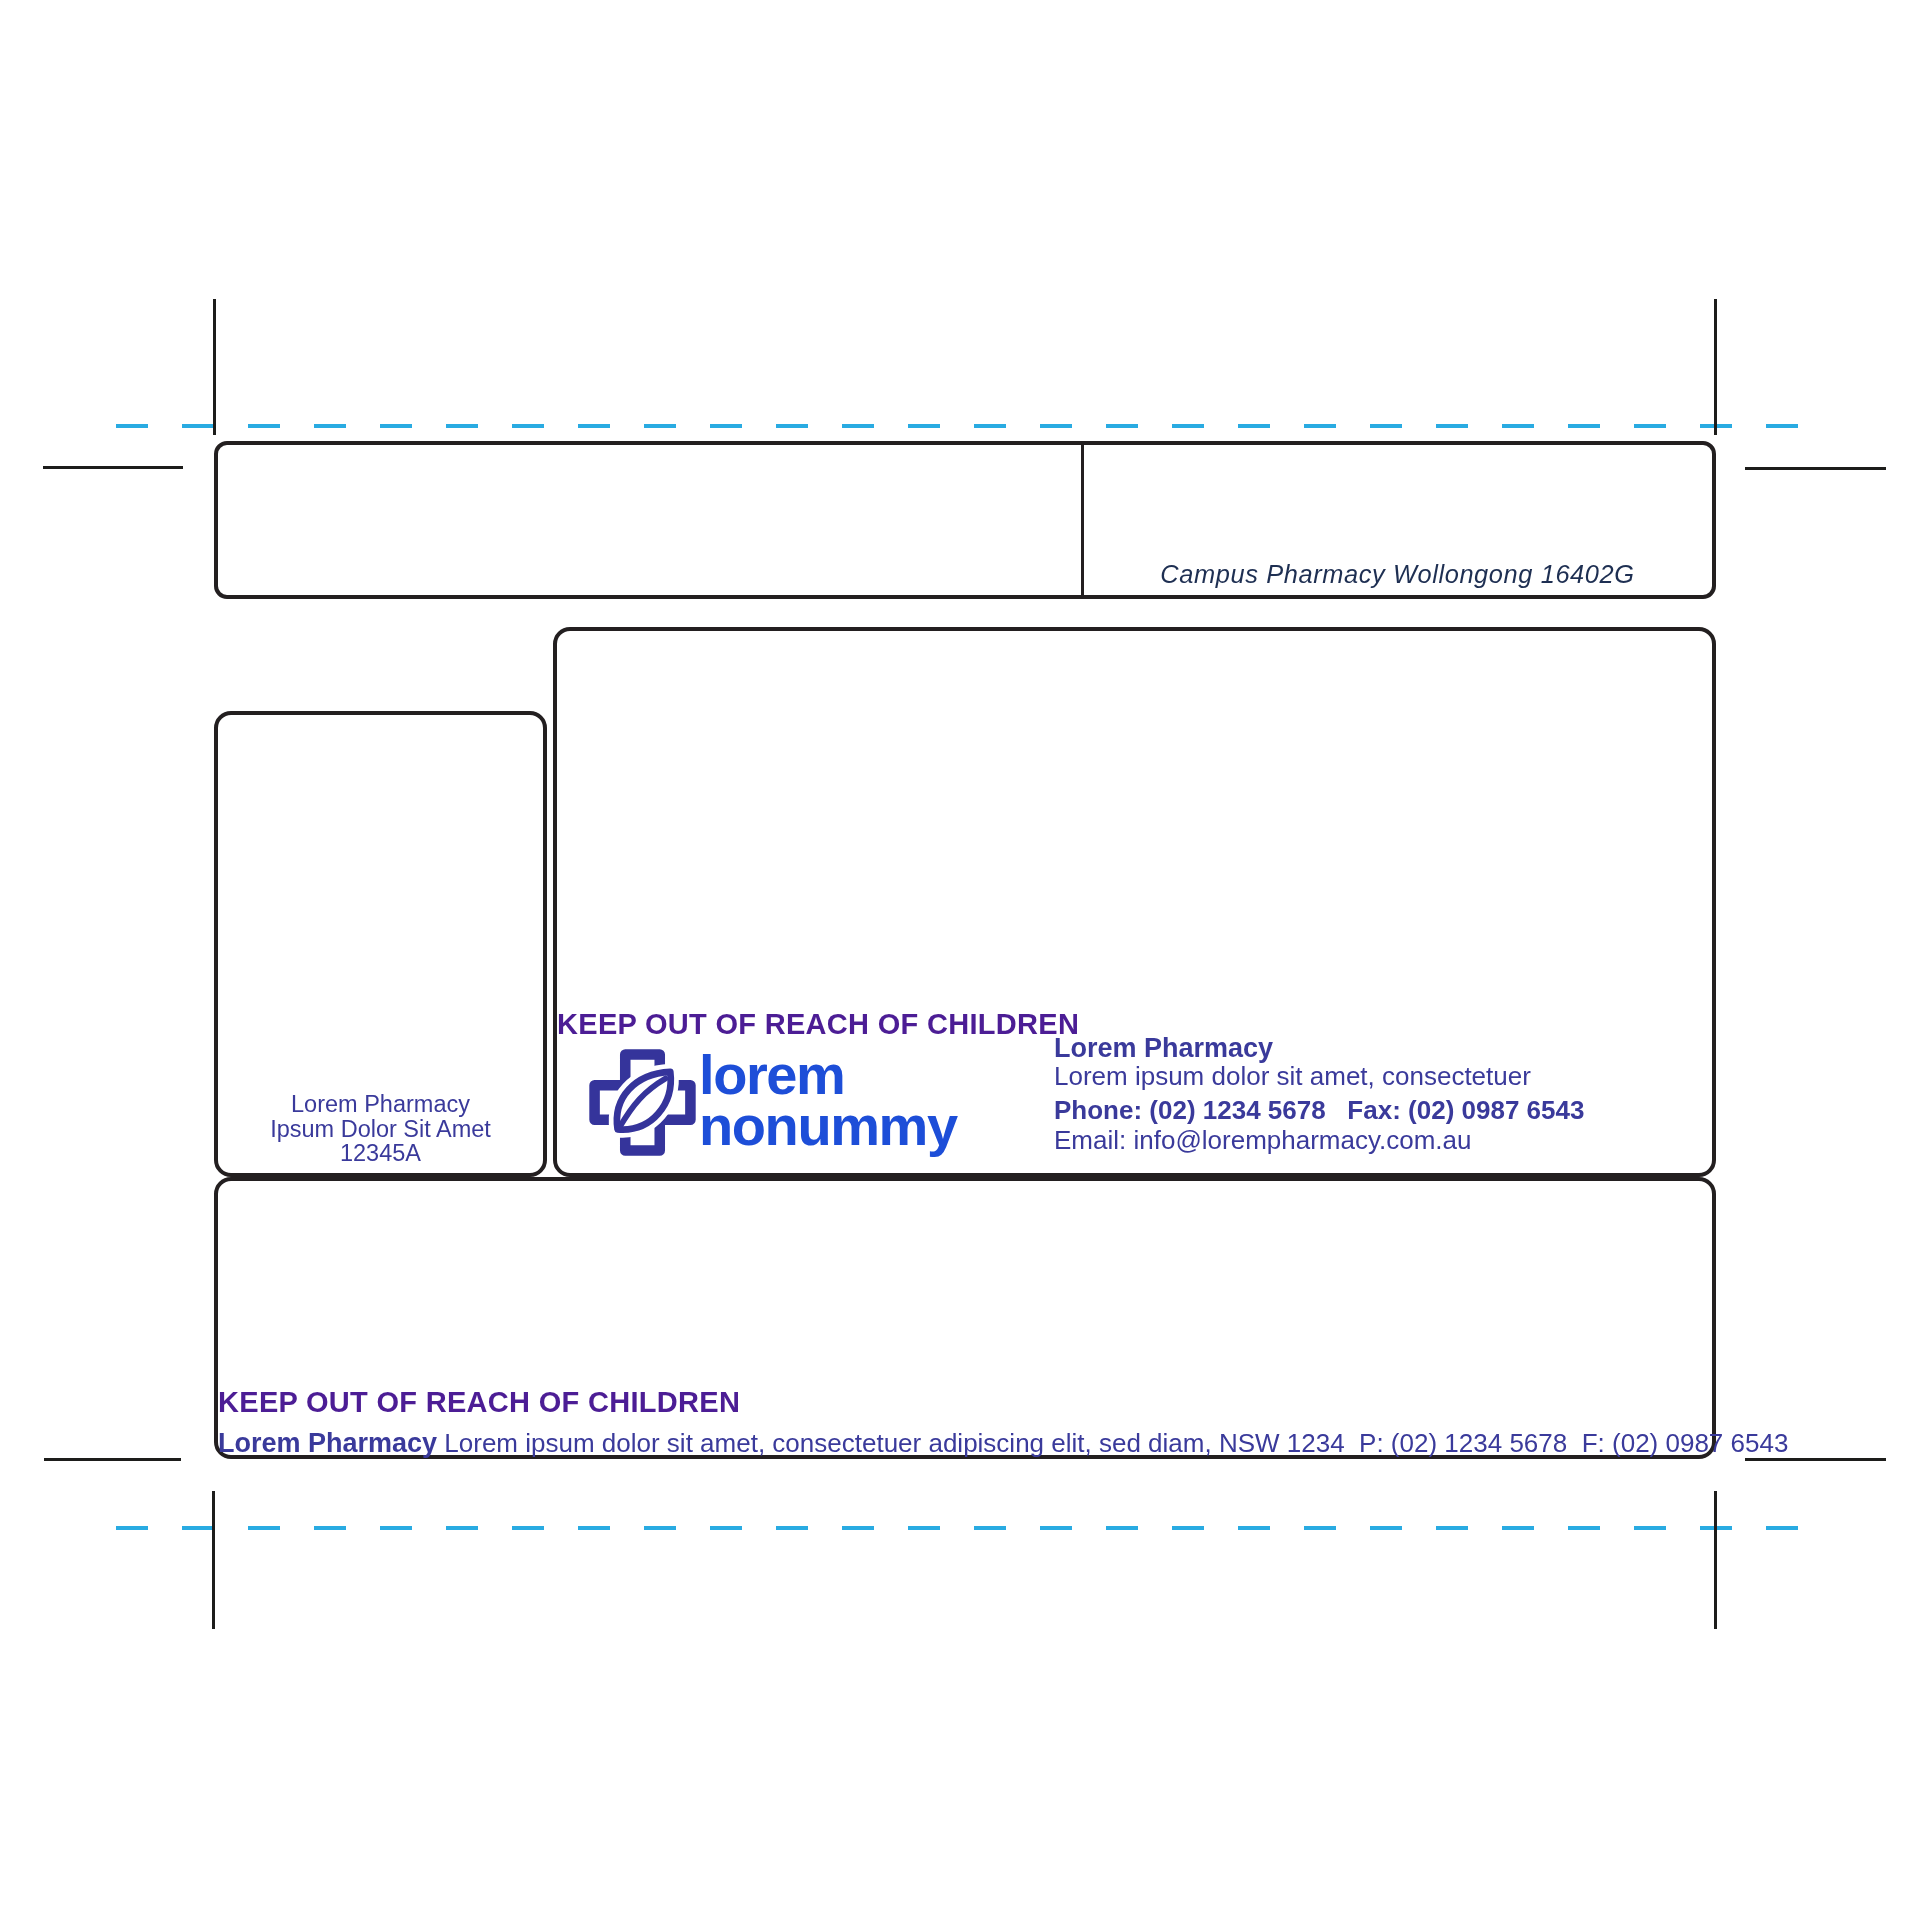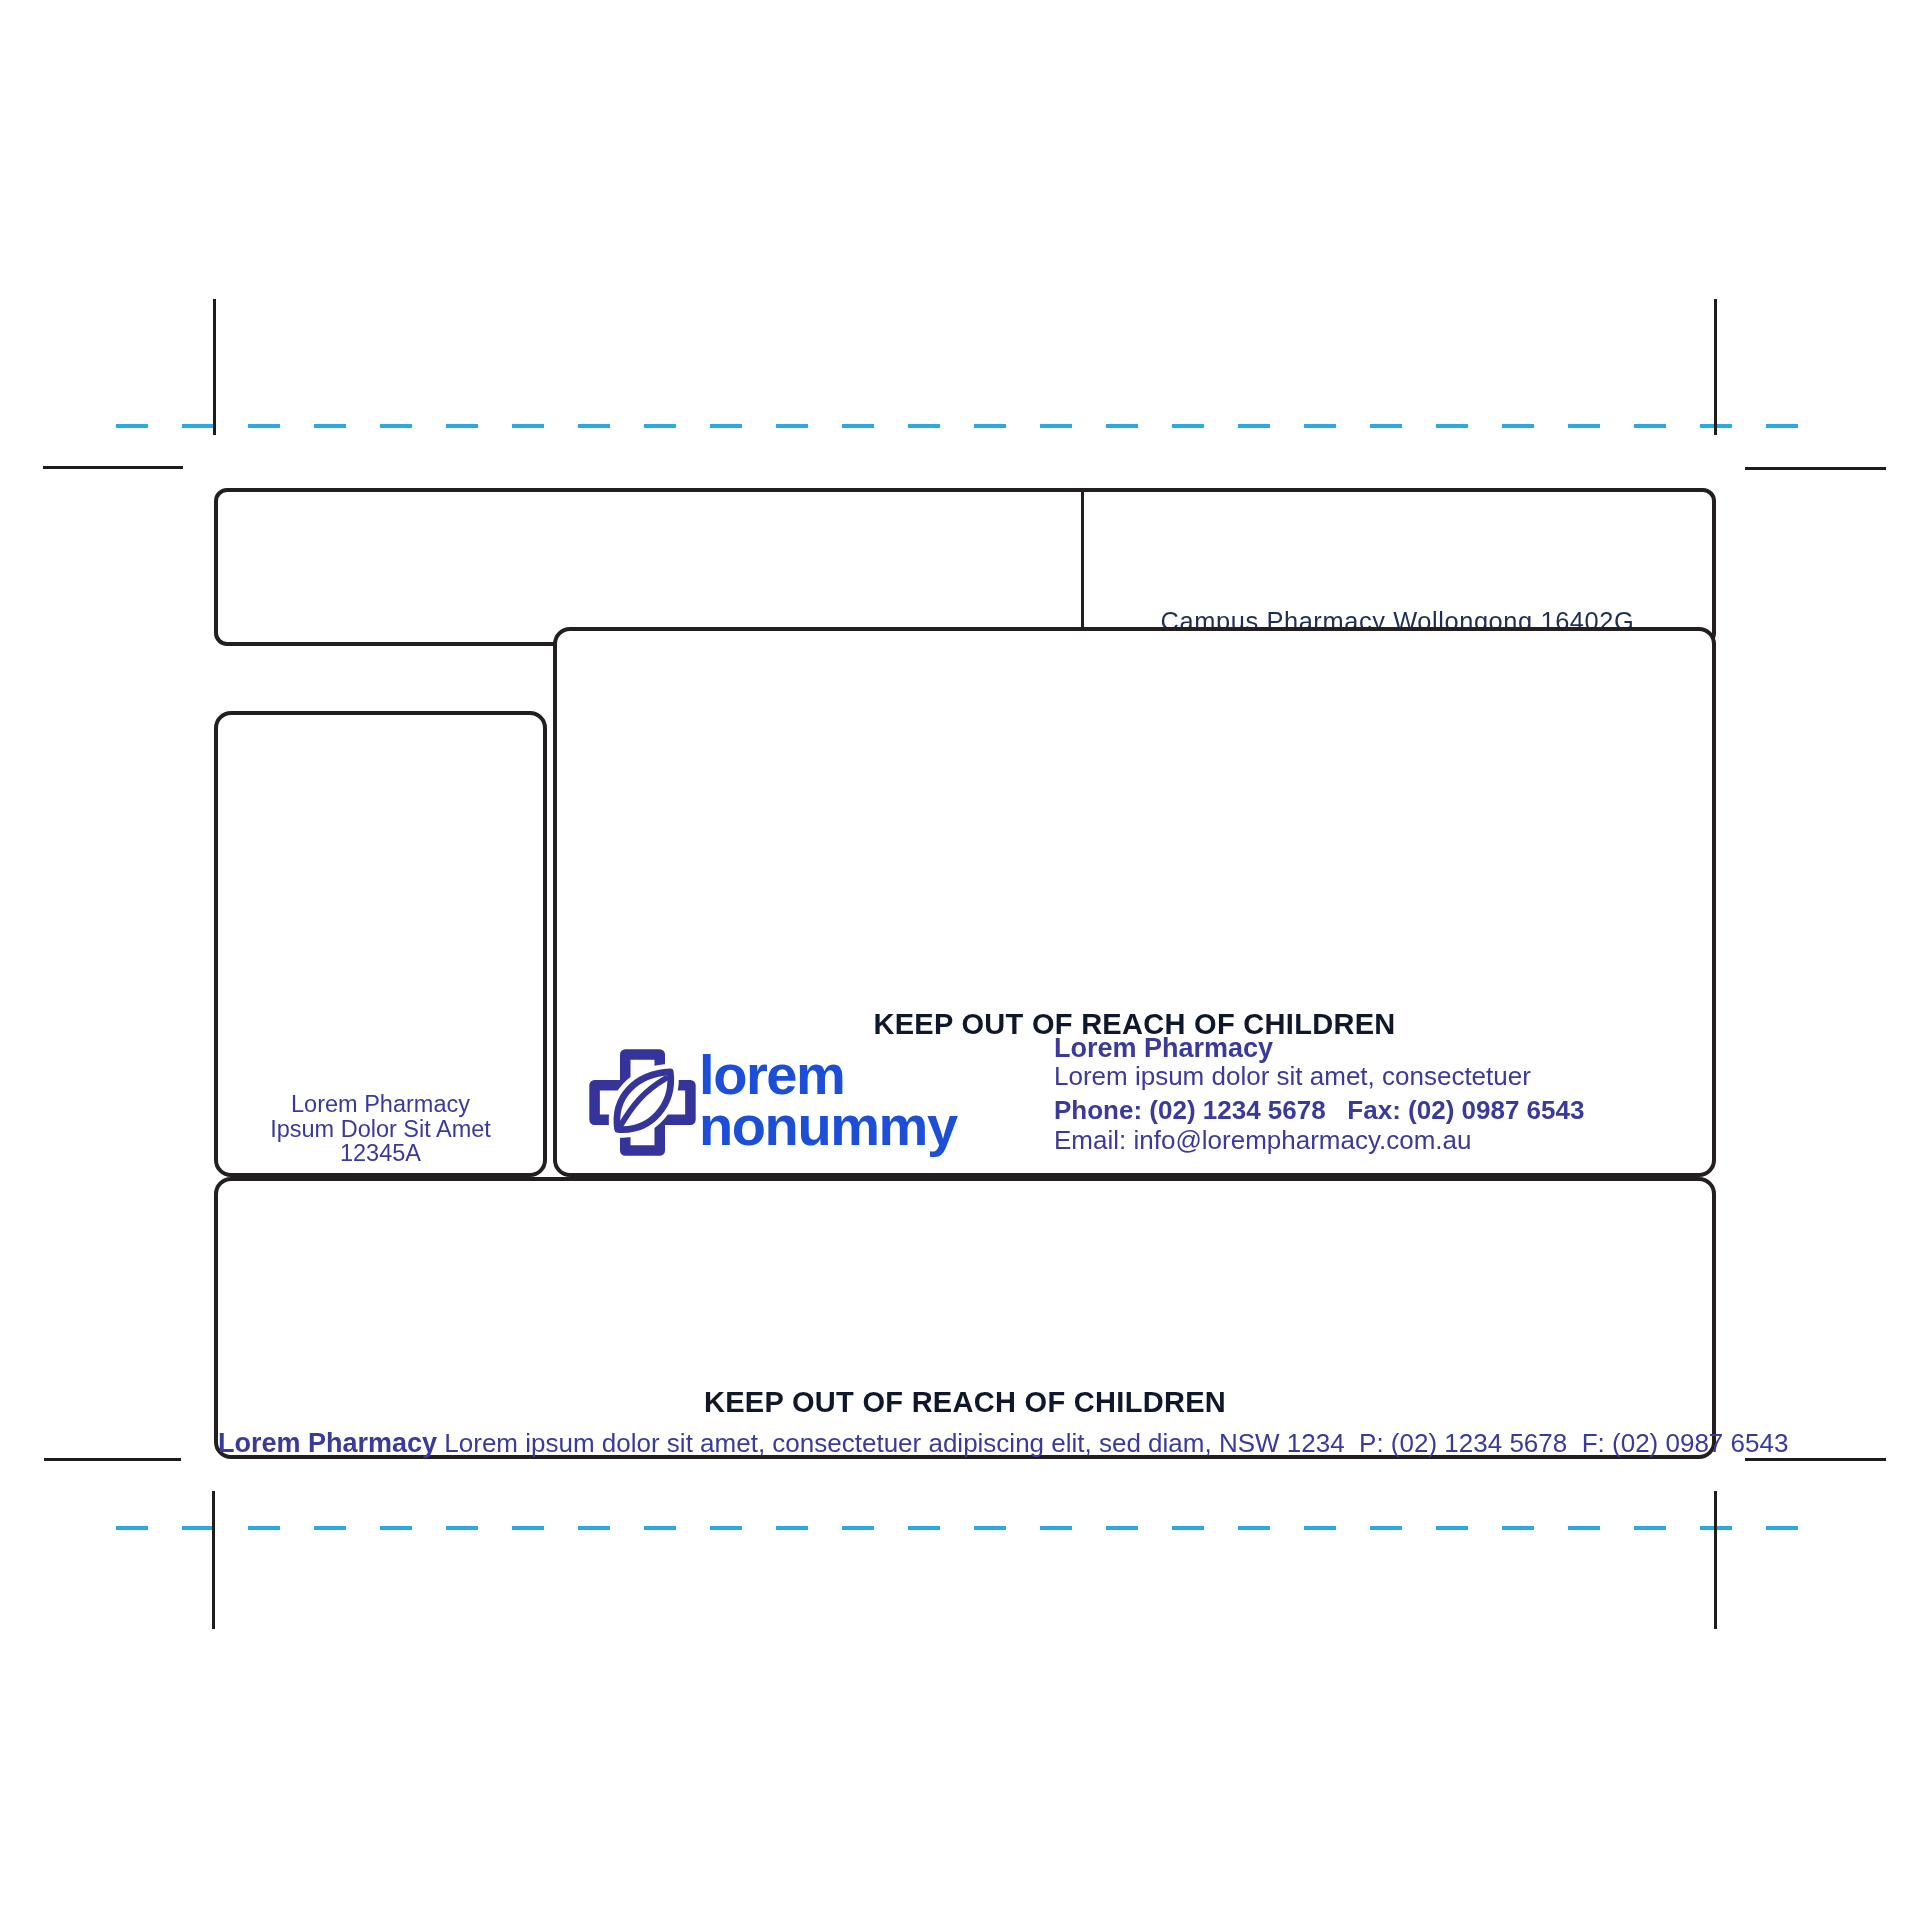--- a/index.html
+++ b/index.html
@@ -28,21 +28,21 @@
   .crop-h.bl{left:44px;top:1458px;width:137px;}
   .crop-h.br{left:1745px;top:1458px;width:141px;}
   
   .box{
     position:absolute;
     background:#ffffff;
     border:4.7px solid #231F20;
     border-radius:17px;
     box-sizing:border-box;
   }
-  .box-top{left:214px;top:488px;width:1502px;height:158px;border-radius:13px;}
+  .box-top{left:214px;top:441px;width:1502px;height:158px;border-radius:13px;font-style:italic;}
   .top-divider{
     position:absolute;left:863px;top:0;bottom:0;width:2.8px;background:#231F20;
   }
   .campus-text{
     position:absolute;left:865px;right:0;bottom:5.6px;
     text-align:center;
     font-size:25.4px;letter-spacing:0.6px;
     color:#1E2F52;
   }
   .box-side{left:214px;top:711px;width:333px;height:466px;}
@@ -50,23 +50,22 @@
     position:absolute;left:0;right:0;bottom:7.5px;
     text-align:center;
     font-size:23.5px;line-height:24.5px;
     color:#3A3A9B;
   }
   .box-main{left:553px;top:627px;width:1163px;height:550px;}
   .box-bottom{left:214px;top:1177px;width:1502px;height:282px;}
   
   .warning{
     position:absolute;left:0;right:0;
-    text-align:center;
     font-weight:bold;font-size:29px;
-    color:#0f172a;letter-spacing:0.3px;
+    color:#4c1d95;letter-spacing:0.3px;
     white-space:nowrap;
   }
   .warning-main{top:377px;}
   .warning-bottom{top:205px;}
   
   .logo-mark{position:absolute;left:28px;top:414px;}
   .logo-word{
     position:absolute;left:142px;top:418px;
     font-weight:bold;font-size:56px;line-height:51px;
     letter-spacing:-1.4px;color:#1d4ed8;

